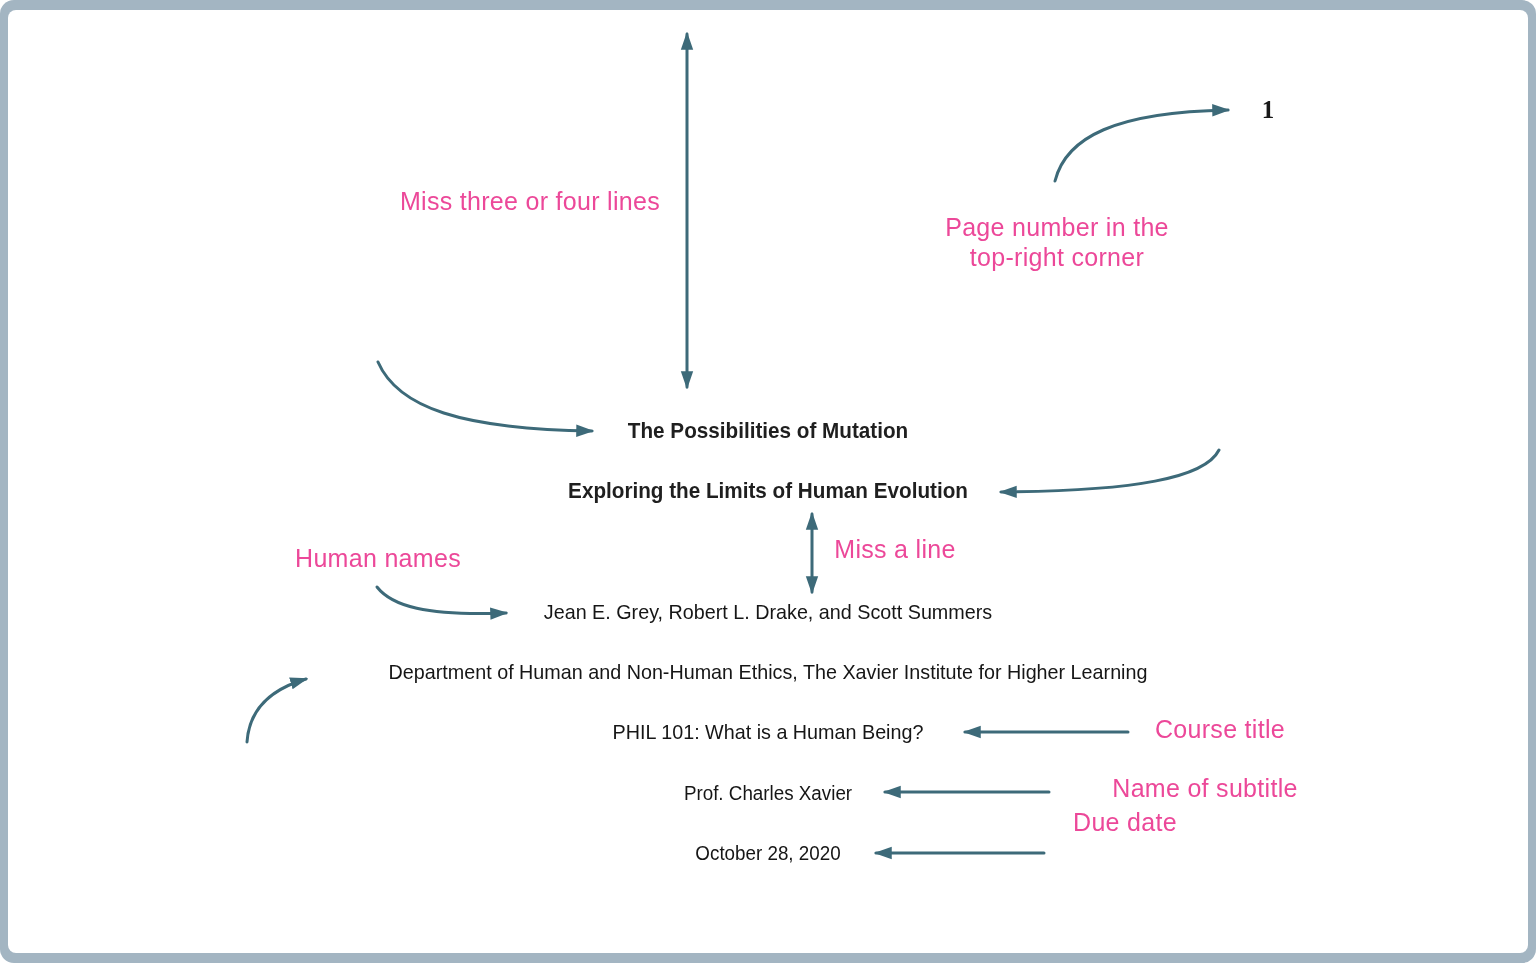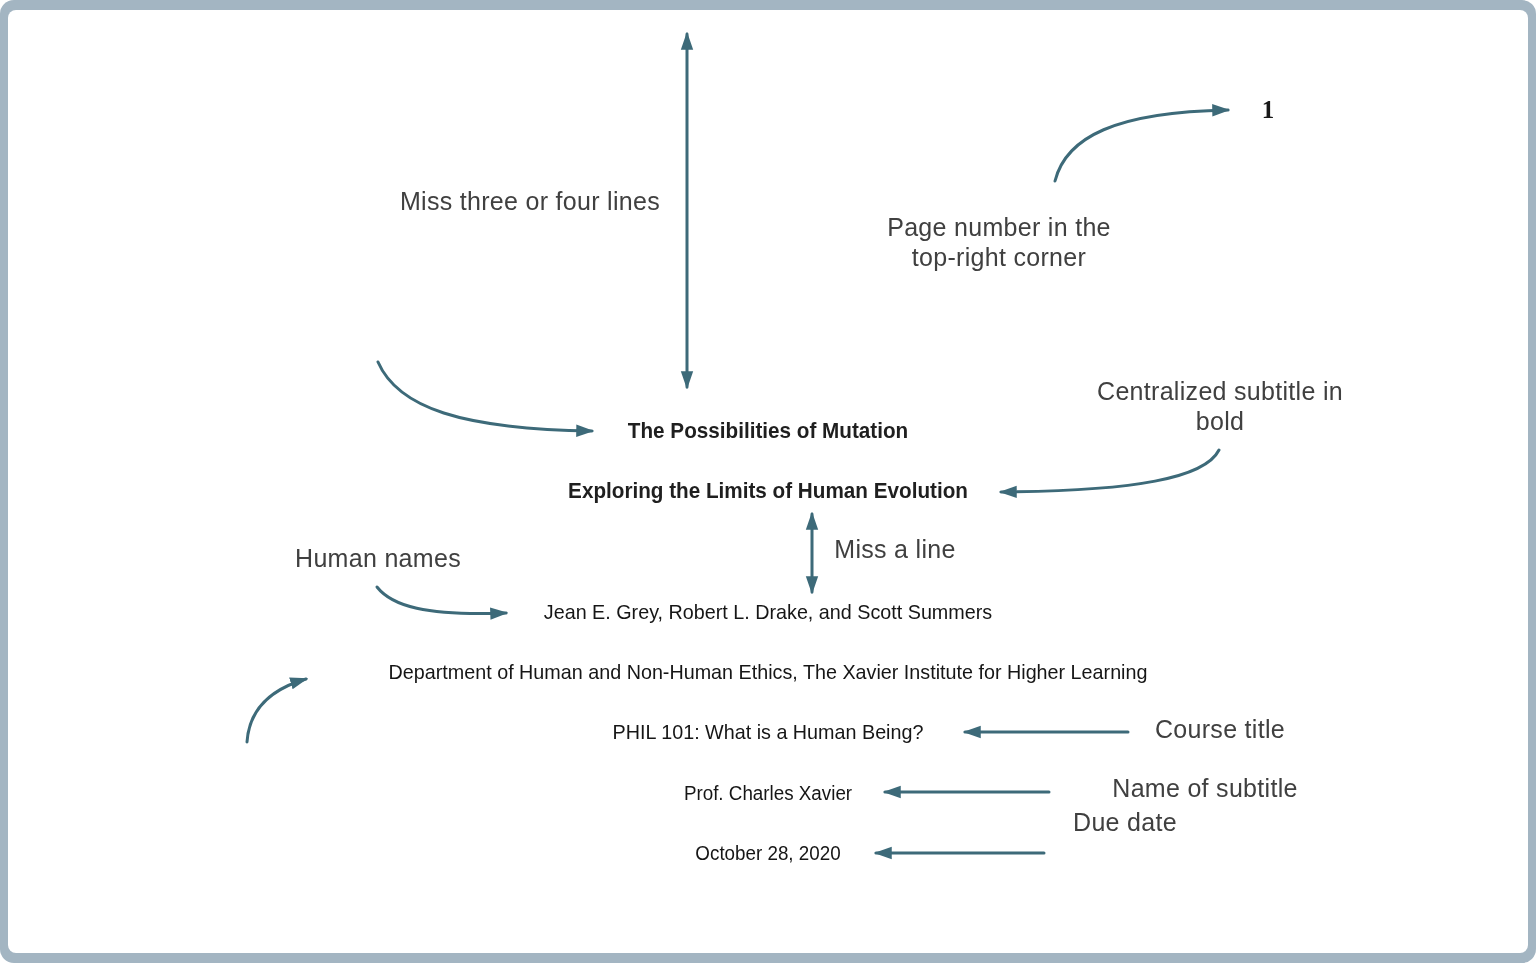--- a/index.html
+++ b/index.html
@@ -3,21 +3,21 @@
 <meta charset="utf-8">
 <style>
   html,body{margin:0;padding:0;background:#ffffff;}
   .page{position:relative;width:1536px;height:963px;overflow:hidden;
         font-family:"Liberation Sans",sans-serif;}
   .frame{position:absolute;inset:0;background:#a3b5c2;border-radius:14px;}
   .canvas{position:absolute;left:8px;right:8px;top:10px;bottom:10px;
           background:#ffffff;border-radius:8px;}
   .abs{position:absolute;transform:translate(-50%,-50%);}
   
-  .note{color:#404040;font-size:25px;font-weight:400;letter-spacing:.3px;
+  .note{color:#ec4899;font-size:25px;font-weight:400;letter-spacing:.3px;
         line-height:30px;text-align:center;white-space:nowrap;}
   .note.wrap{white-space:normal;}
   
   .doc{color:#1f1f1f;white-space:nowrap;text-align:center;
        transform:translate(-50%,-50%) scaleX(.94);}
   .doc.bold{font-weight:700;font-size:22px;}
   .doc.reg21{font-weight:400;font-size:21px;color:#161616;}
   .doc.reg20{font-weight:400;font-size:20px;color:#161616;}
   .pagenum{font-family:"Liberation Serif",serif;font-weight:600;font-size:25px;
            color:#181818;transform:translate(-50%,-50%);}
@@ -52,20 +52,19 @@
   <div class="abs pagenum" style="left:1268px;top:110px">1</div>
   <div class="abs doc bold" style="left:768px;top:431px">The Possibilities of Mutation</div>
   <div class="abs doc bold" style="left:768px;top:491px">Exploring the Limits of Human Evolution</div>
   <div class="abs doc reg21" style="left:768px;top:612px">Jean E. Grey, Robert L. Drake, and Scott Summers</div>
   <div class="abs doc reg21" style="left:768px;top:672px">Department of Human and Non-Human Ethics, The Xavier Institute for Higher Learning</div>
   <div class="abs doc reg21" style="left:768px;top:732px">PHIL 101: What is a Human Being?</div>
   <div class="abs doc reg20" style="left:768px;top:793px">Prof. Charles Xavier</div>
   <div class="abs doc reg20" style="left:768px;top:853px">October 28, 2020</div>
 
   <div class="abs note" style="left:530px;top:201px">Miss three or four lines</div>
-  <div class="abs note wrap" style="left:999px;top:242px;width:272px">Page number in the top-right corner</div>
-  <div class="abs note wrap" style="left:1220px;top:406px;width:262px">Centralized subtitle in bold</div>
+  <div class="abs note wrap" style="left:1057px;top:242px;width:272px">Page number in the top-right corner</div>
   <div class="abs note" style="left:895px;top:549px">Miss a line</div>
   <div class="abs note" style="left:378px;top:558px">Human names</div>
   <div class="abs note" style="left:1220px;top:729px">Course title</div>
   <div class="abs note" style="left:1205px;top:788px">Name of subtitle</div>
   <div class="abs note" style="left:1125px;top:822px">Due date</div>
 </div>
 
 </body></html>

